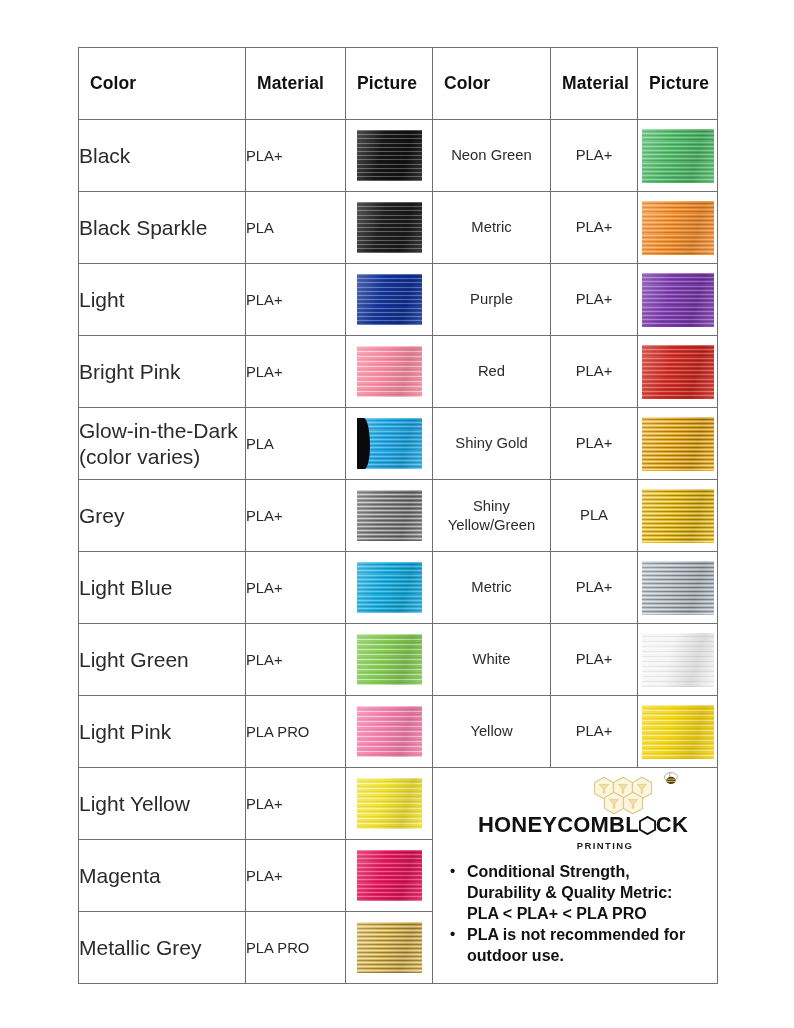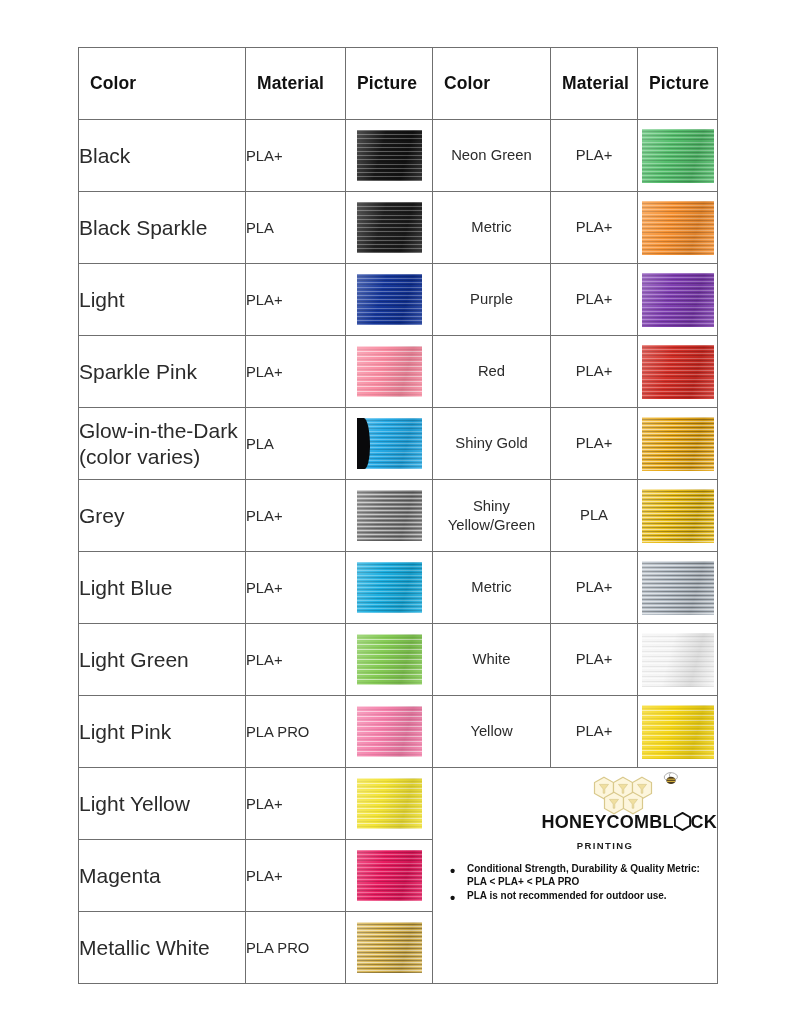--- a/index.html
+++ b/index.html
@@ -148,25 +148,25 @@
     position:absolute;
     left:50%;
     margin-left:18px;
     top:2px;
     width:74px;height:44px;
   }
   .logo-word{
     position:absolute;
     left:16px;right:0;
     top:38px;
-    font-size:18px;
+    font-size:22px;
     font-weight:bold;
     letter-spacing:0.2px;
     color:#111;
-    text-align:right;
+    text-align:center;
     white-space:nowrap;
   }
   .logo-word .hexO{
     display:inline-block;
     position:relative;
     width:17px;height:19px;
     vertical-align:-3px;
   }
   .logo-word .hexO svg{position:absolute;left:0;top:0;}
   .logo-sub{
@@ -186,21 +186,21 @@
     top:-2px;
     width:16px;height:14px;
   }
   ul.notes{
     margin:10px 0 0 0;
     padding:0 10px 0 34px;
     list-style:none;
   }
   ul.notes li{
     position:relative;
-    font-size:10px;
+    font-size:16px;
     font-weight:bold;
     line-height:1.30;
     color:#111;
     margin-bottom:1px;
   }
   ul.notes li:before{
     content:"\2022";
     position:absolute;
     left:-17px;
     top:-1px;
@@ -262,21 +262,21 @@
         </tr>
         <tr class="datarow">
           <td class="cell-left">Light</td>
           <td class="cell-mat">PLA+</td>
           <td class="pic-cell"><span class="sw"><span class="base" style="background:#11339a"></span><span class="strands"></span><span class="sheen"></span></span></td>
           <td class="cell-ctr">Purple</td>
           <td class="cell-ctr">PLA+</td>
           <td class="pic-cell-r"><span class="sw wide"><span class="base" style="background:#7d3bb0"></span><span class="strands"></span><span class="sheen"></span></span></td>
         </tr>
         <tr class="datarow">
-          <td class="cell-left">Sparkle Pink</td>
+          <td class="cell-left">Bright Pink</td>
           <td class="cell-mat">PLA+</td>
           <td class="pic-cell"><span class="sw soft"><span class="base" style="background:#f98aa0"></span><span class="strands"></span><span class="sheen"></span></span></td>
           <td class="cell-ctr">Red</td>
           <td class="cell-ctr">PLA+</td>
           <td class="pic-cell-r"><span class="sw wide"><span class="base" style="background:#d32b23"></span><span class="strands"></span><span class="sheen"></span></span></td>
         </tr>
         <tr class="datarow">
           <td class="cell-left">Glow-in-the-Dark<br>(color varies)</td>
           <td class="cell-mat">PLA</td>
           <td class="pic-cell"><span class="sw"><span class="base" style="background:#21a9e6"></span><span class="strands"></span><span class="sheen"></span><span class="gid"></span></span></td>
@@ -363,20 +363,20 @@
               </ul>
             </div>
           </td>
         </tr>
         <tr class="datarow">
           <td class="cell-left">Magenta</td>
           <td class="cell-mat">PLA+</td>
           <td class="pic-cell"><span class="sw"><span class="base" style="background:#e8175d"></span><span class="strands"></span><span class="sheen"></span></span></td>
         </tr>
         <tr class="datarow">
-          <td class="cell-left">Metallic White</td>
+          <td class="cell-left">Metallic Grey</td>
           <td class="cell-mat">PLA PRO</td>
           <td class="pic-cell"><span class="sw metal"><span class="base" style="background:#d8b34c"></span><span class="strands"></span><span class="sheen"></span></span></td>
         </tr>
       </tbody>
   </table>
 
 </div>
 
 </body></html>

